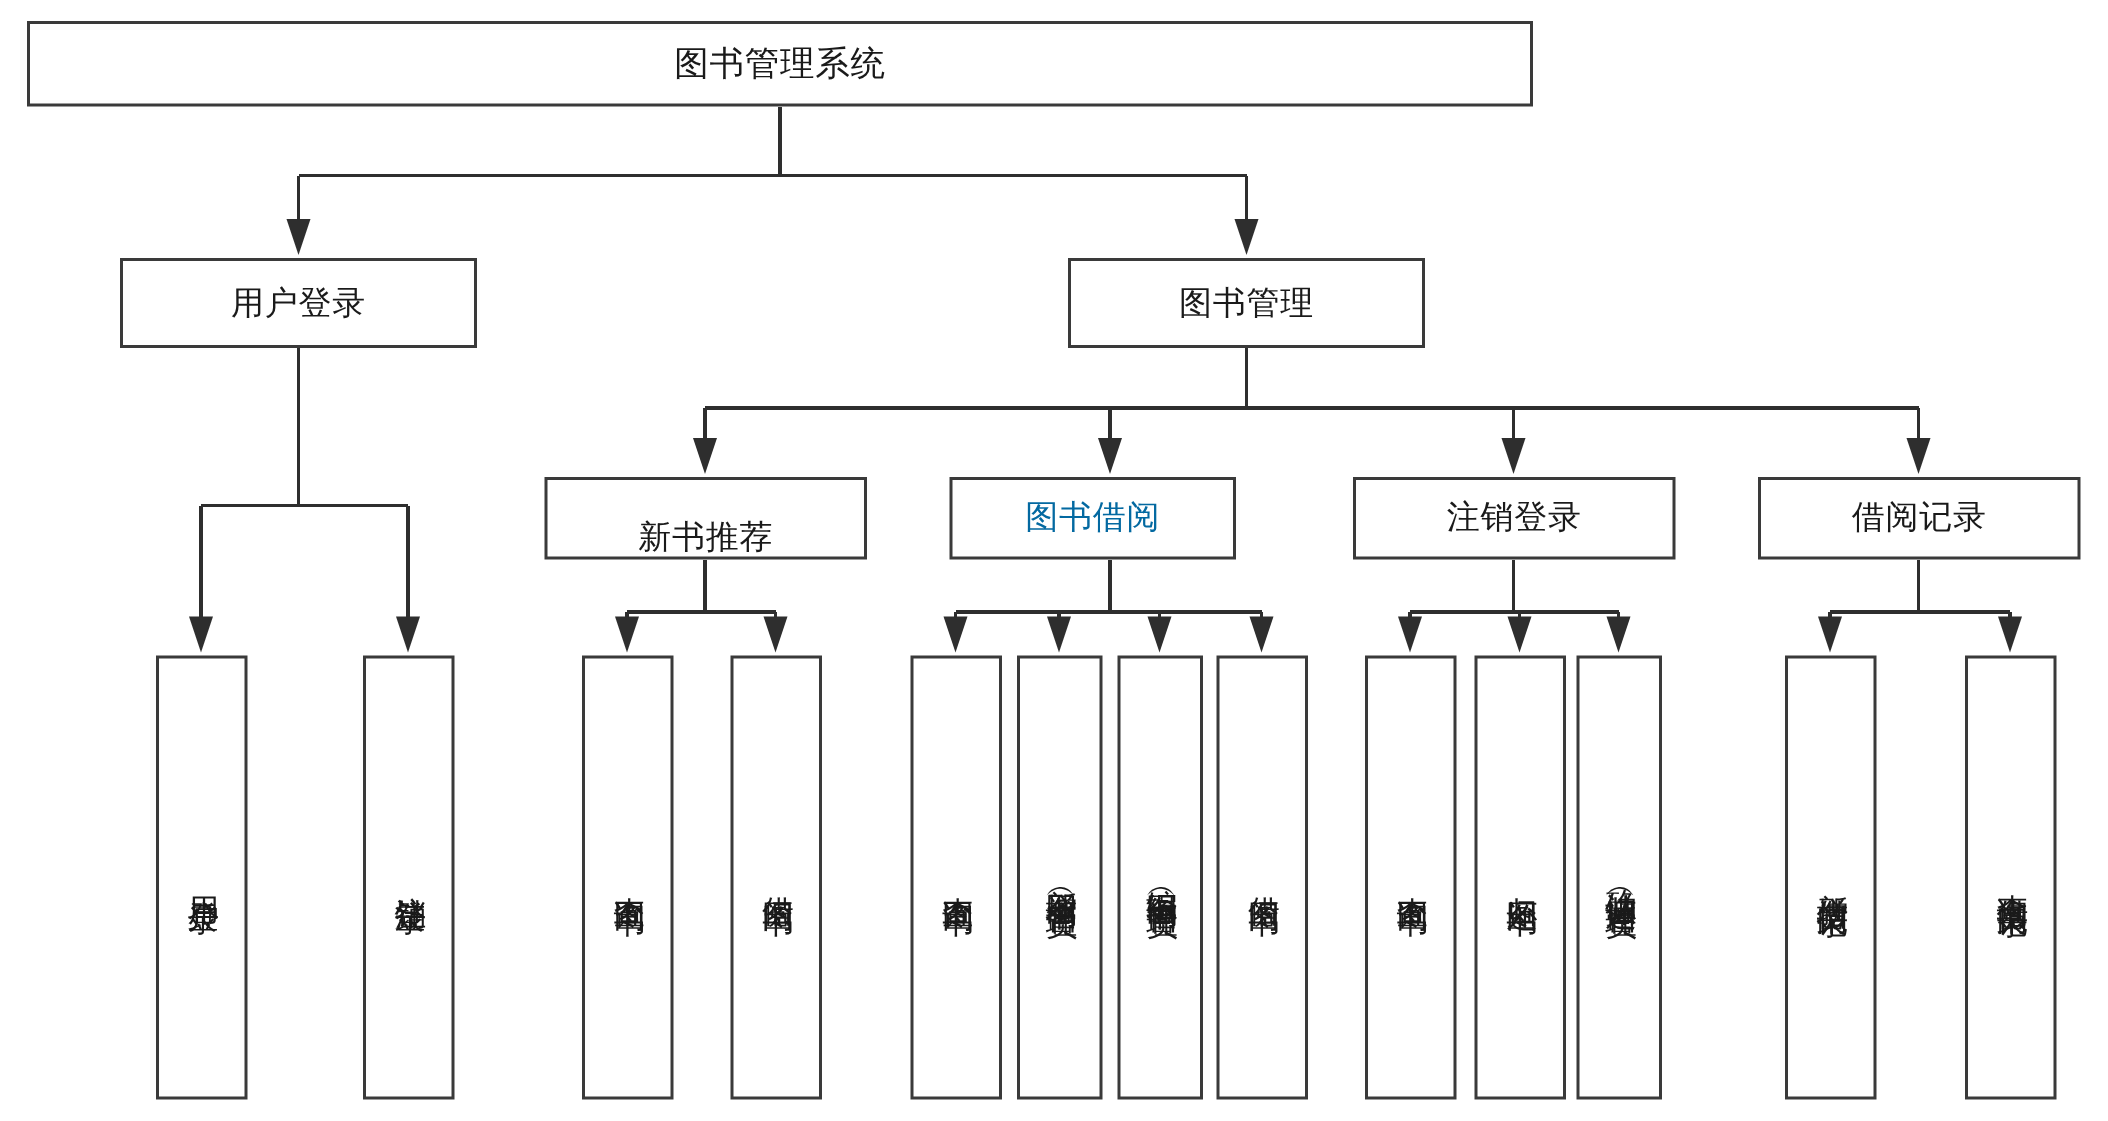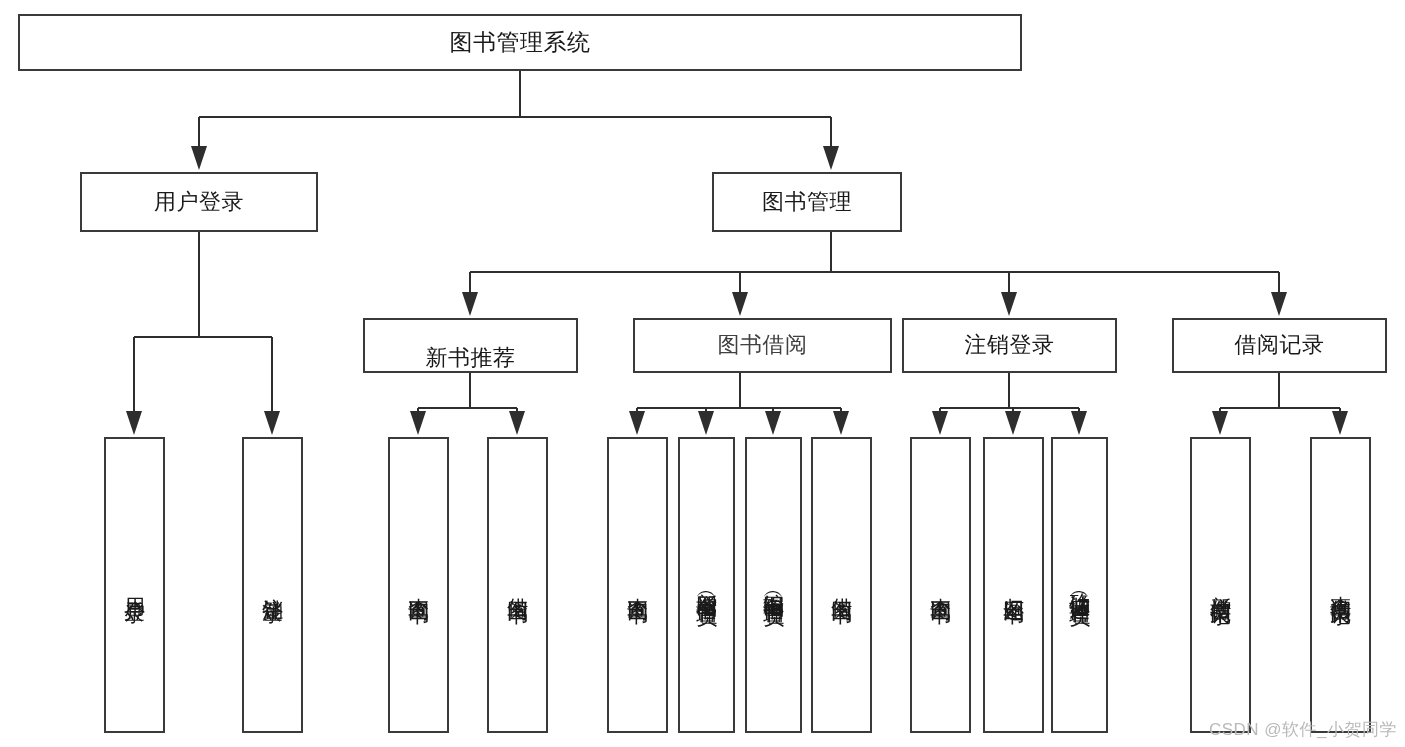--- a/index.html
+++ b/index.html
@@ -126,27 +126,27 @@
       <line x1="1340" y1="408" x2="1340" y2="412" stroke="#2e2e2e" stroke-width="2.2" shape-rendering="crispEdges"></line>
       <polygon points="1332,411 1348,411 1340,435" fill="#2e2e2e"></polygon>
     </svg>
   <div id="nodes-layer">
       <div class="node horiz root" style="left: 18px; top: 14px; width: 1004px; height: 57px; border-color: rgb(58, 58, 58); background: rgb(255, 255, 255); color: rgb(26, 26, 26);">
         <span class="label">图书管理系统</span>
       </div>
       <div class="node horiz" style="left: 80px; top: 172px; width: 238px; height: 60px; border-color: rgb(58, 58, 58); background: rgb(255, 255, 255); color: rgb(26, 26, 26);">
         <span class="label">用户登录</span>
       </div>
-      <div class="node horiz" style="left: 712px; top: 172px; width: 190px; height: 60px; border-color: rgb(58, 58, 58); background: rgb(255, 255, 255); color: rgb(26, 26, 26);">
+      <div class="node horiz" style="left: 712px; top: 172px; width: 238px; height: 60px; border-color: rgb(58, 58, 58); background: rgb(255, 255, 255); color: rgb(26, 26, 26);">
         <span class="label">图书管理</span>
       </div>
       <div class="node horiz" style="left: 363px; top: 318px; width: 215px; height: 55px; border-color: rgb(58, 58, 58); background: rgb(255, 255, 255); color: rgb(26, 26, 26); align-items: flex-end;">
         <span class="label">新书推荐</span>
       </div>
-      <div class="node horiz" style="left: 633px; top: 318px; width: 259px; height: 55px; border-color: rgb(58, 58, 58); background: rgb(255, 255, 255); color: #404040; text-align: right;">
+      <div class="node horiz" style="left: 633px; top: 318px; width: 191px; height: 55px; border-color: rgb(58, 58, 58); background: rgb(255, 255, 255); color: #0369a1; text-align: right;">
         <span class="label">图书借阅</span>
       </div>
       <div class="node horiz" style="left: 902px; top: 318px; width: 215px; height: 55px; border-color: rgb(58, 58, 58); background: rgb(255, 255, 255); color: rgb(26, 26, 26);">
         <span class="label">注销登录</span>
       </div>
       <div class="node horiz" style="left: 1172px; top: 318px; width: 215px; height: 55px; border-color: rgb(58, 58, 58); background: rgb(255, 255, 255); color: rgb(26, 26, 26);">
         <span class="label">借阅记录</span>
       </div>
       <div class="node vert" style="left: 104px; top: 437px; width: 61px; height: 296px; border-color: rgb(58, 58, 58); background: rgb(255, 255, 255); color: rgb(26, 26, 26);">
         <span class="label">用户登录</span>
@@ -181,14 +181,13 @@
       <div class="node vert" style="left: 1051px; top: 437px; width: 57px; height: 296px; border-color: rgb(58, 58, 58); background: rgb(255, 255, 255); color: rgb(26, 26, 26);">
         <span class="label">确认归还（管理员）</span>
       </div>
       <div class="node vert" style="left: 1190px; top: 437px; width: 61px; height: 296px; border-color: rgb(58, 58, 58); background: rgb(255, 255, 255); color: rgb(26, 26, 26);">
         <span class="label">新增借阅记录</span>
       </div>
       <div class="node vert" style="left: 1310px; top: 437px; width: 61px; height: 296px; border-color: rgb(58, 58, 58); background: rgb(255, 255, 255); color: rgb(26, 26, 26);">
         <span class="label">查询借阅记录</span>
       </div>
     </div>
-  <div id="watermark">CSDN @软件_小贺同学</div>
 </div>
 
 </body></html>

